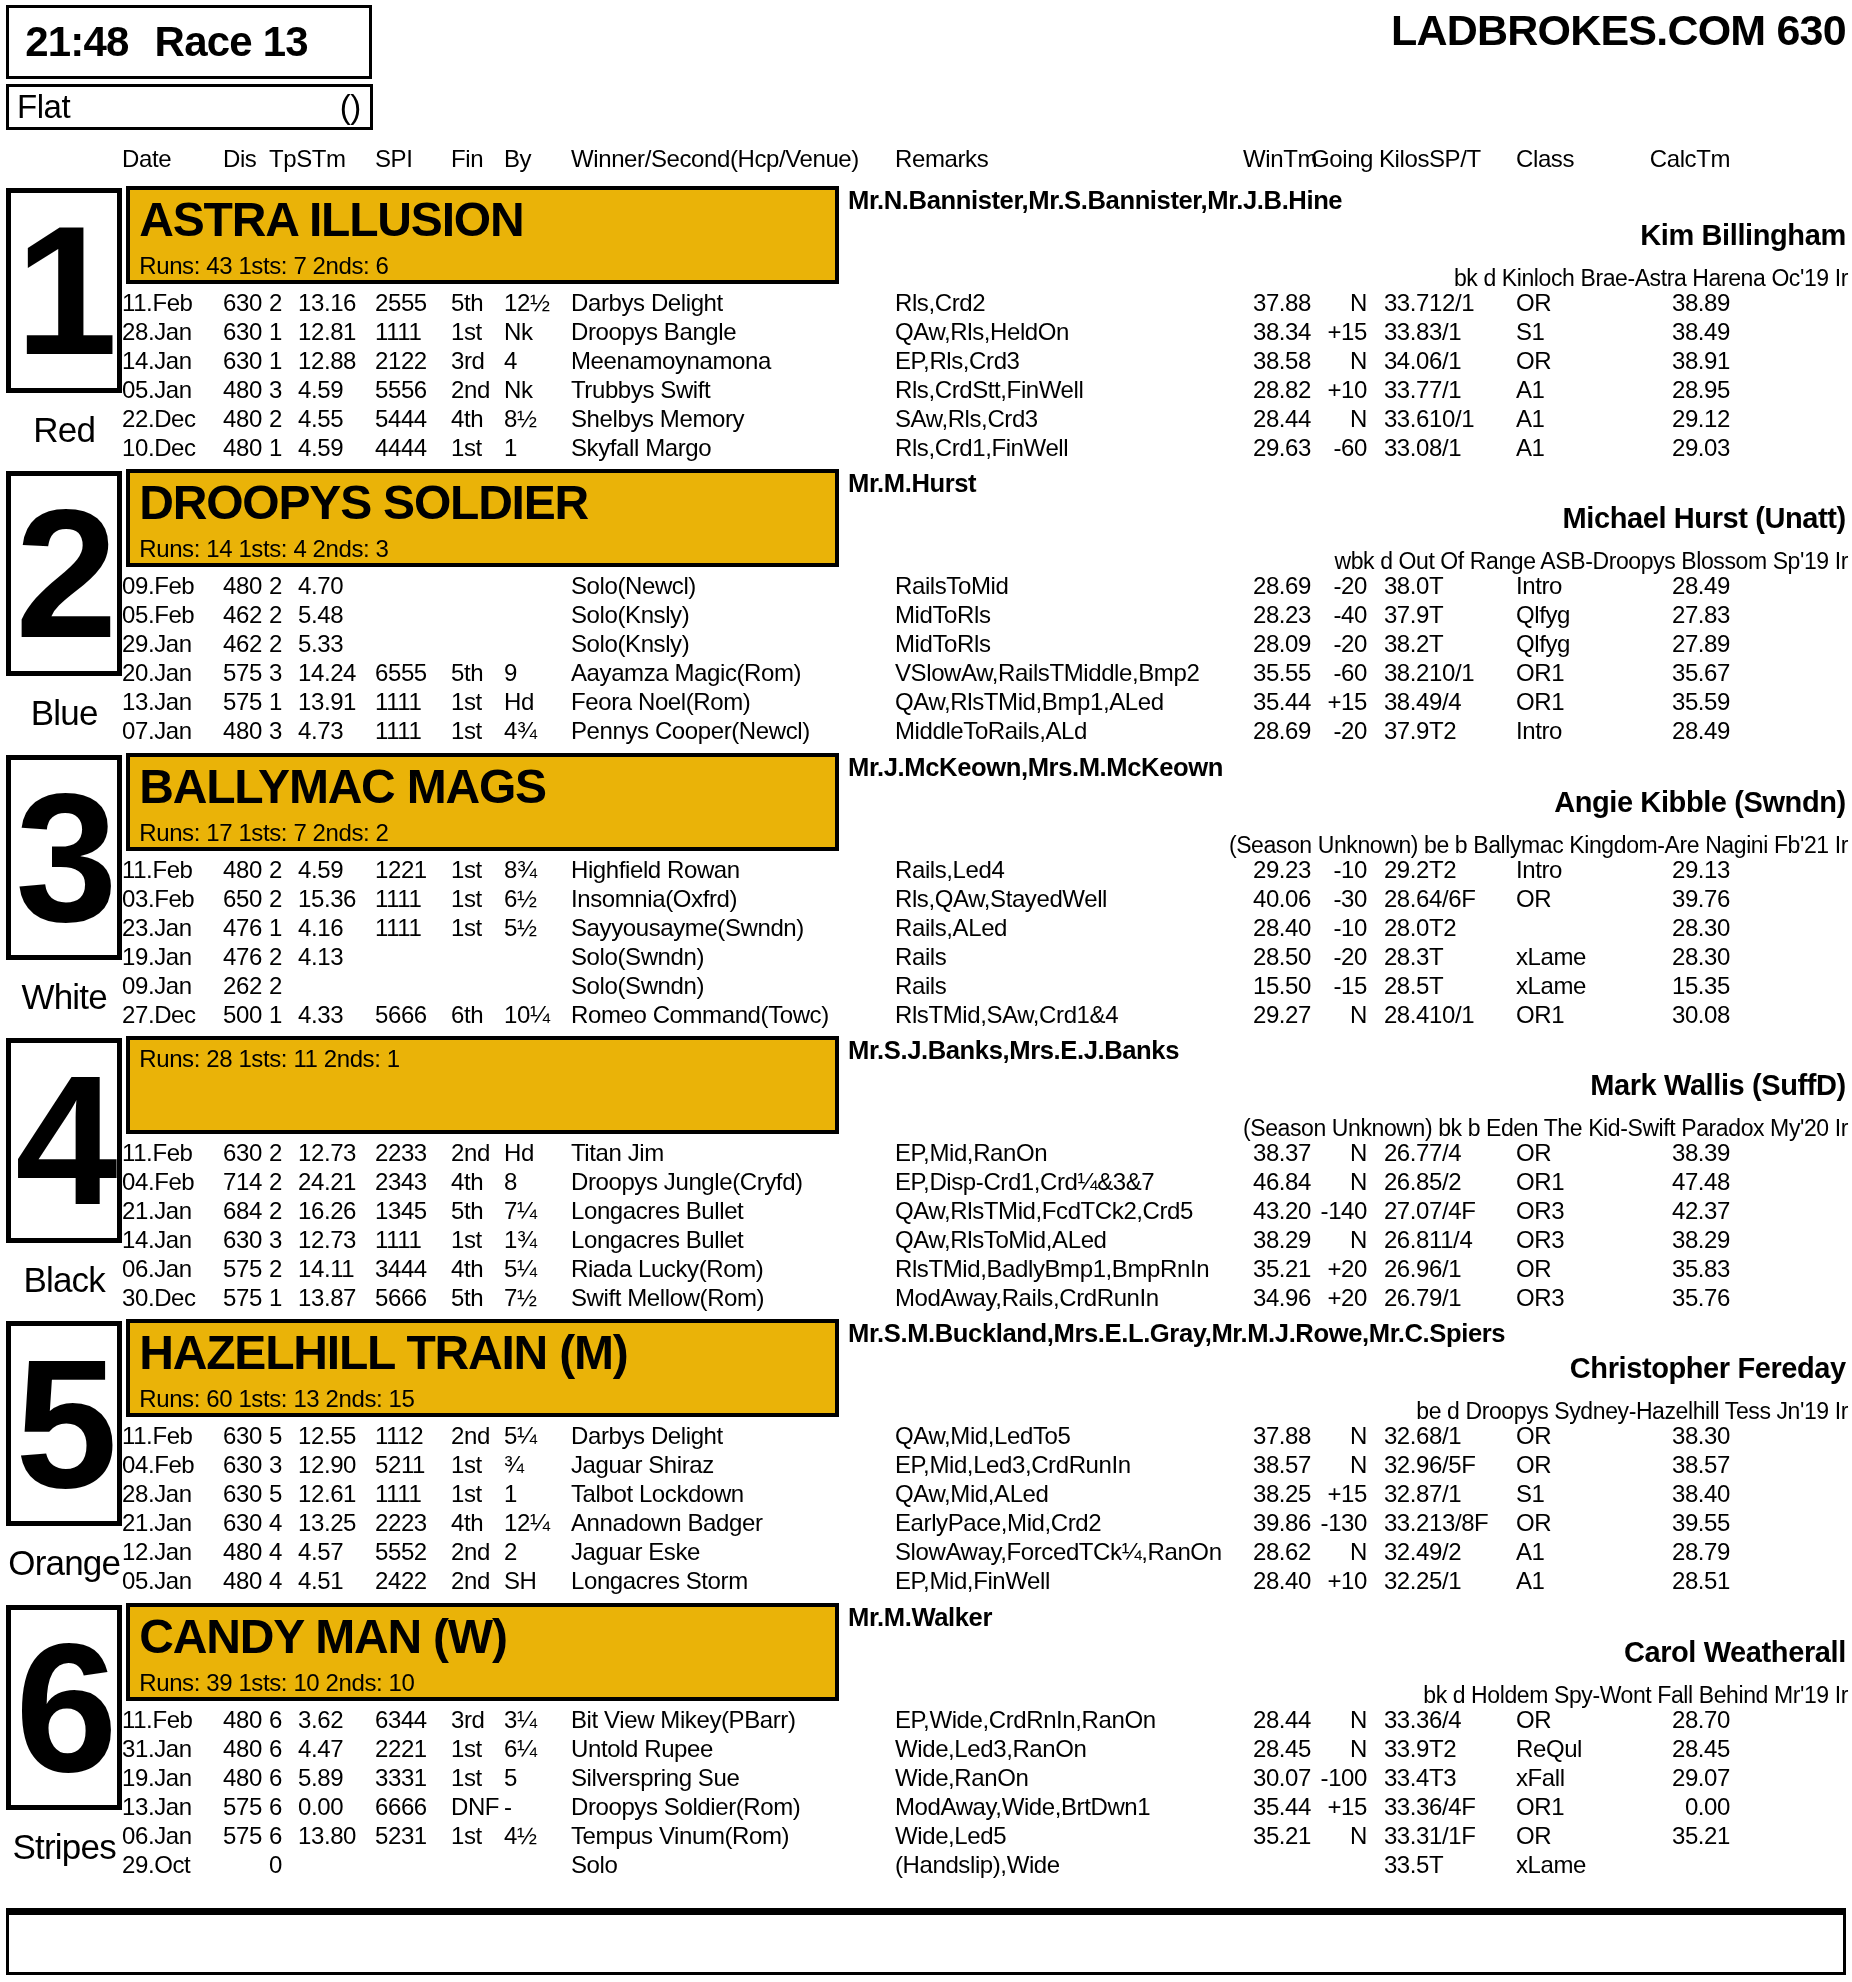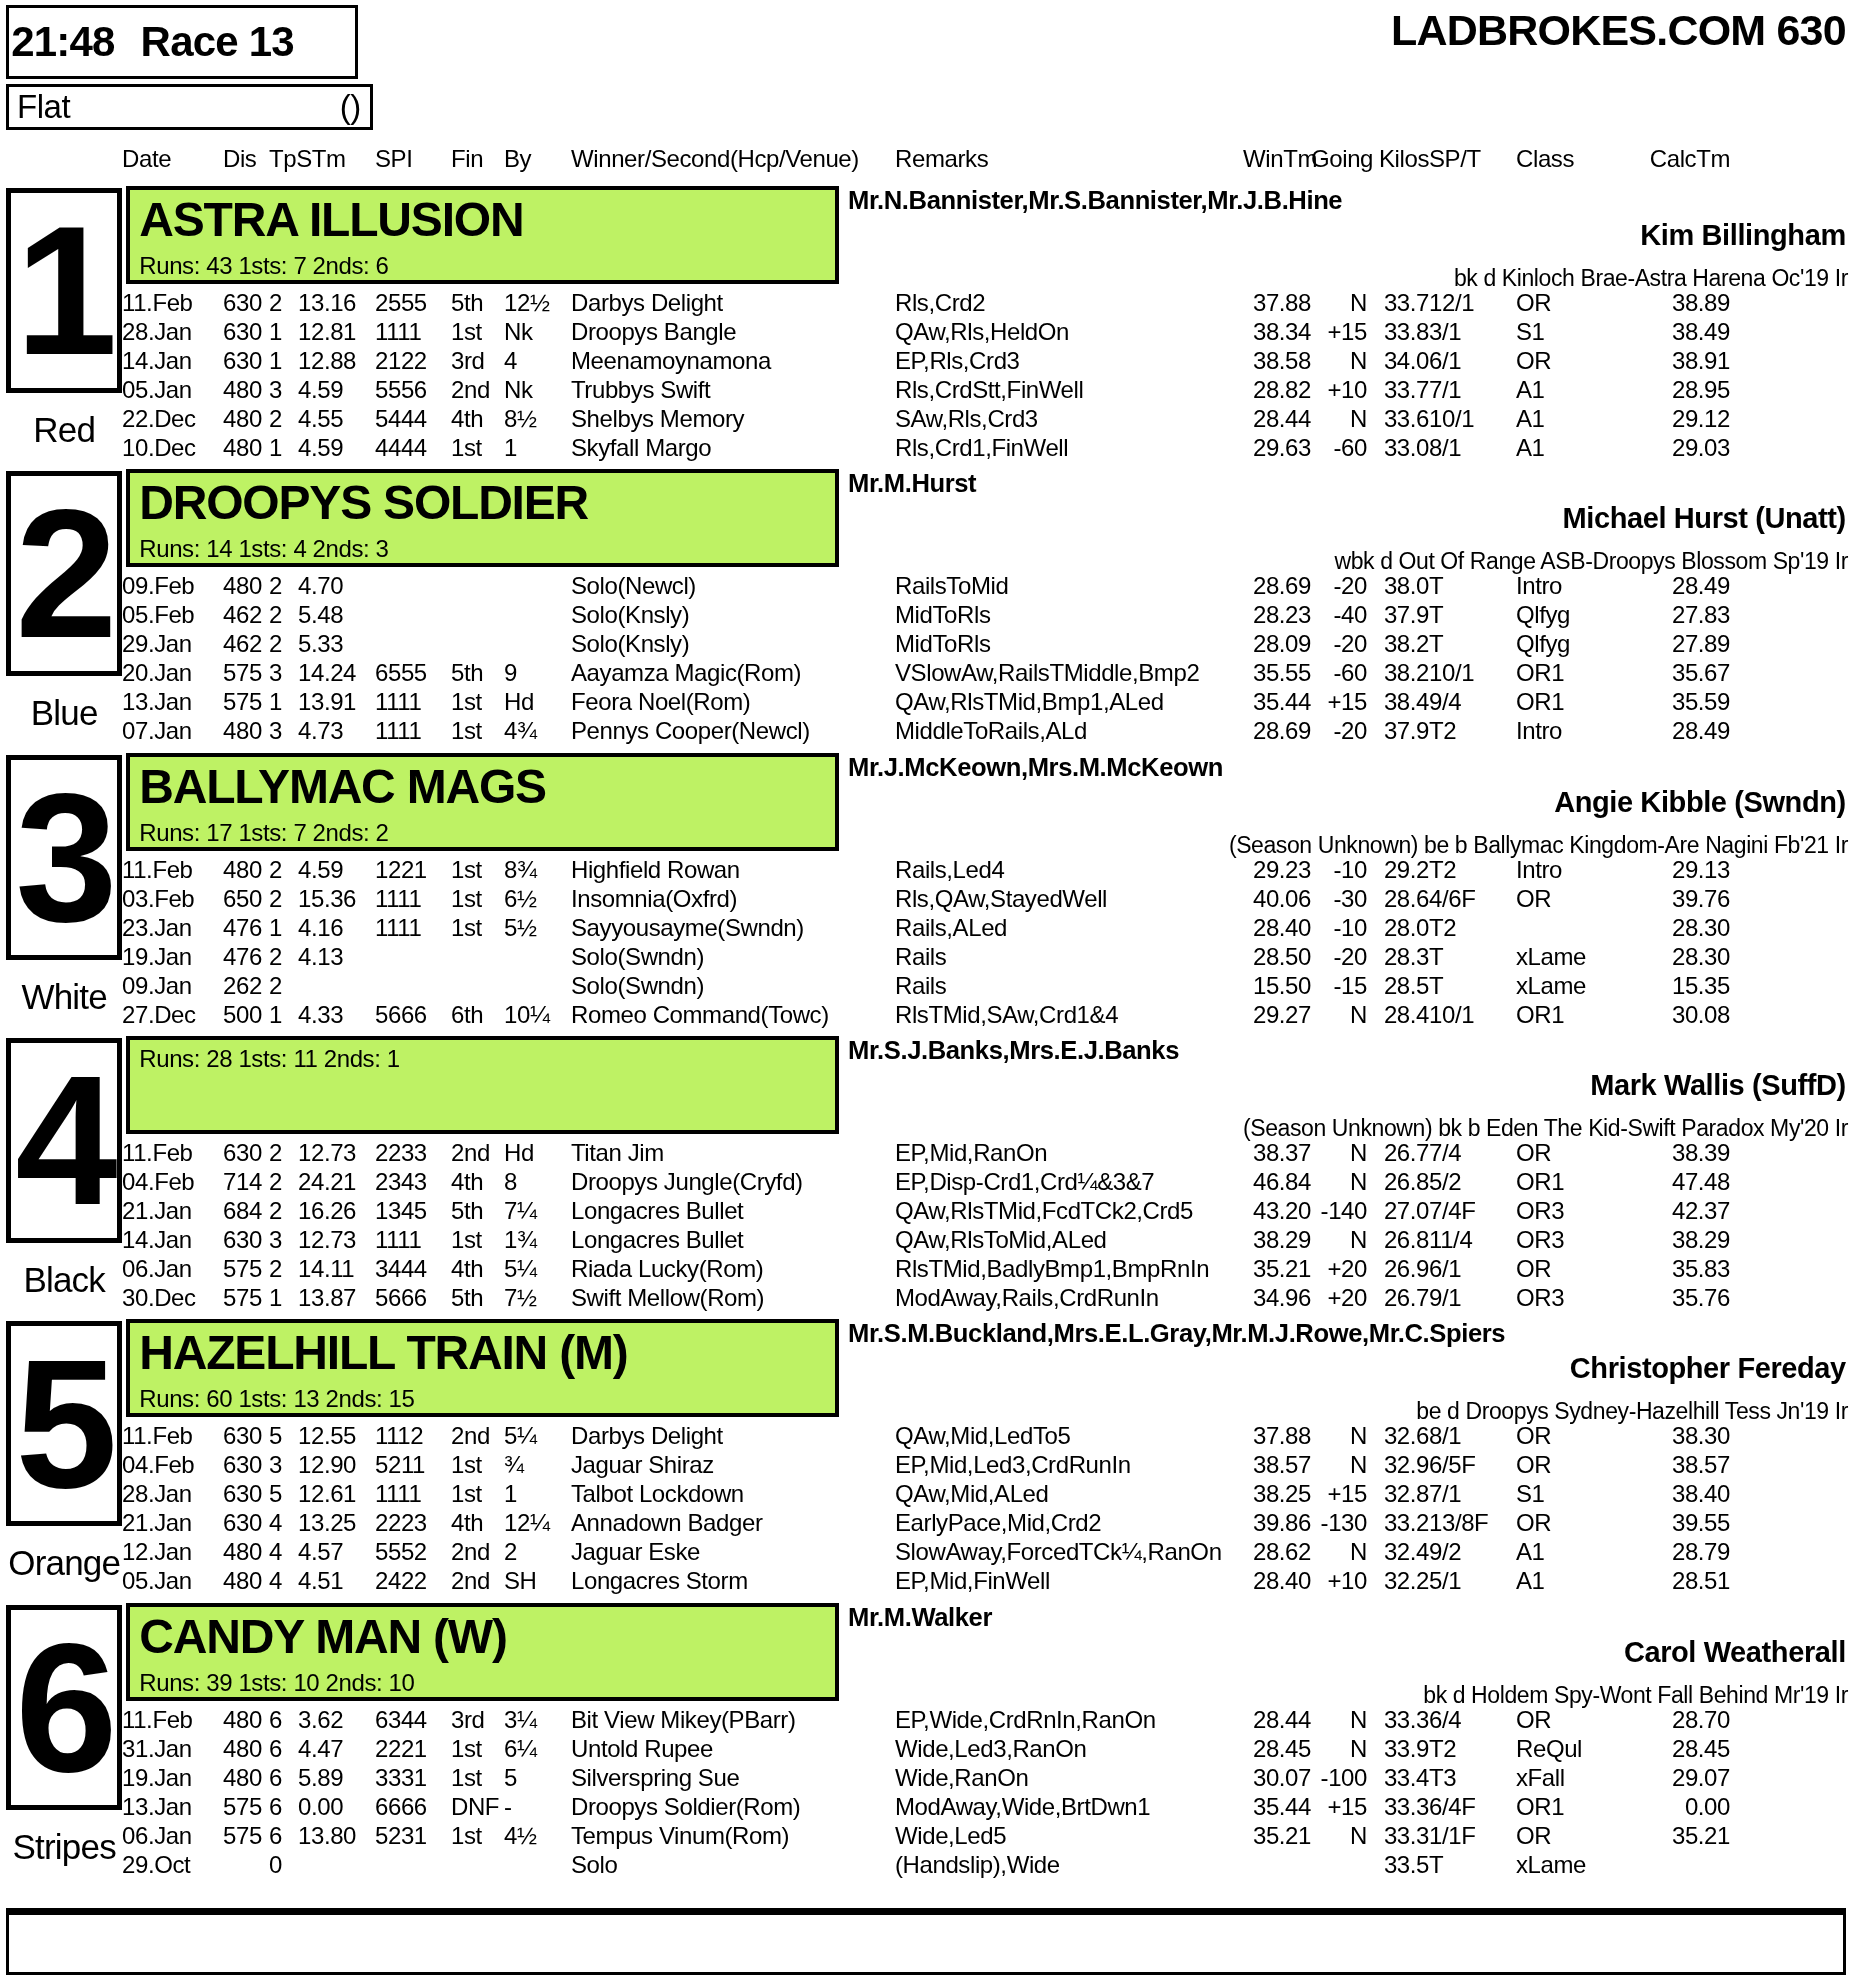--- a/index.html
+++ b/index.html
@@ -5,21 +5,21 @@
   html,body{margin:0;padding:0;background:#fff;}
   body{
     width:1852px;height:1983px;position:relative;
     font-family:"Liberation Sans", sans-serif;color:#000;
     letter-spacing:-0.4px;
   }
   
   .race-box{
     position:absolute;left:6.2px;top:4.6px;width:344px;height:68px;
     border:3.9px solid #000;display:flex;align-items:center;gap:26px;
-    padding-left:2px;font-size:42px;font-weight:bold;letter-spacing:-0.8px;
+    padding-left:16px;font-size:42px;font-weight:bold;letter-spacing:-0.8px;
     background:#fff;
   }
   .flat-box{
     position:absolute;left:6.2px;top:84px;width:344px;height:40px;
     border:3.1px solid #000;display:flex;align-items:center;
     justify-content:space-between;padding:0 9.3px 0 7.7px;font-size:33px;
     background:#fff;
   }
   .brand{
     position:absolute;right:6.2px;top:6.2px;font-size:43px;font-weight:bold;
@@ -47,21 +47,21 @@
   .runner{position:absolute;left:0;width:1852px;height:283px;}
   .trap-col{position:absolute;left:6.2px;top:7.7px;width:116px;}
   .trap-box{
     border:5.4px solid #000;height:195px;display:flex;align-items:center;
     justify-content:center;background:#fff;
   }
   .trap-num{font-size:184px;font-weight:bold;line-height:0.92;letter-spacing:-4.6px;}
   .trap-color{text-align:center;font-size:35px;margin-top:17px;letter-spacing:-0.8px;}
   .name-box{
     position:absolute;left:126px;top:6.2px;width:705px;height:90px;
-    border:4.6px solid #000;background:#bef264;
+    border:4.6px solid #000;background:#eab308;
   }
   .dog-name{
     font-size:48px;font-weight:bold;letter-spacing:-1.2px;
     padding:1.5px 0 0 9.3px;white-space:nowrap;line-height:56px;
   }
   .dog-stats{font-size:24px;padding:4.6px 0 0 9.3px;white-space:nowrap;}
   .owner{
     position:absolute;left:848px;top:6.2px;font-weight:bold;font-size:25.6px;
     white-space:nowrap;letter-spacing:-0.4px;
   }

